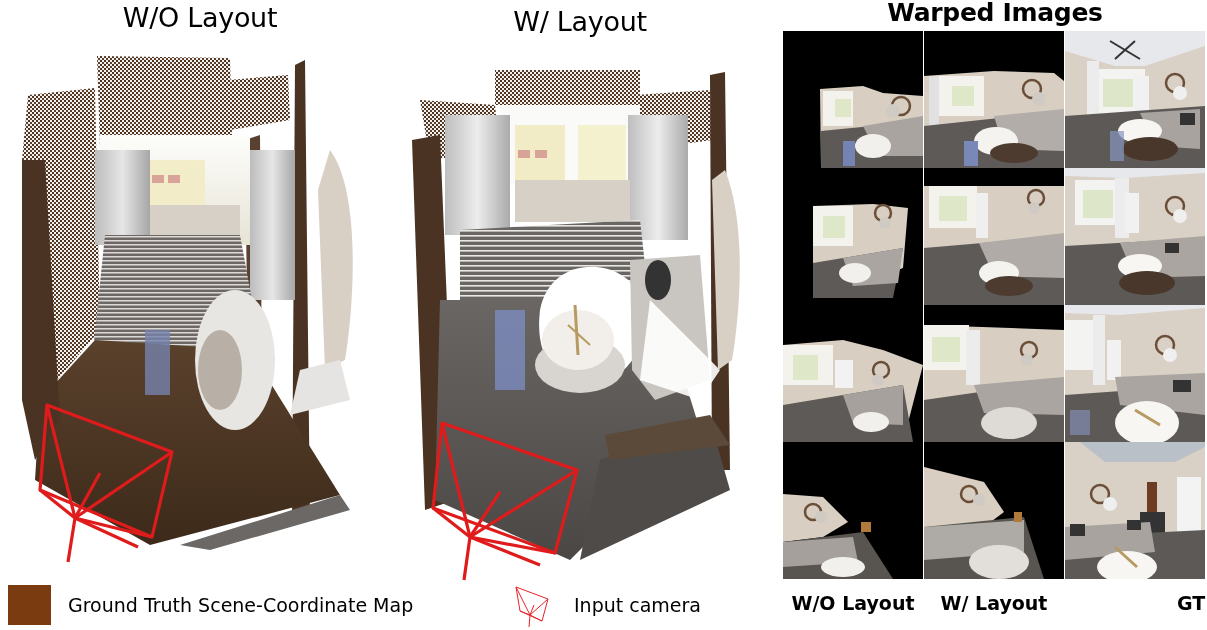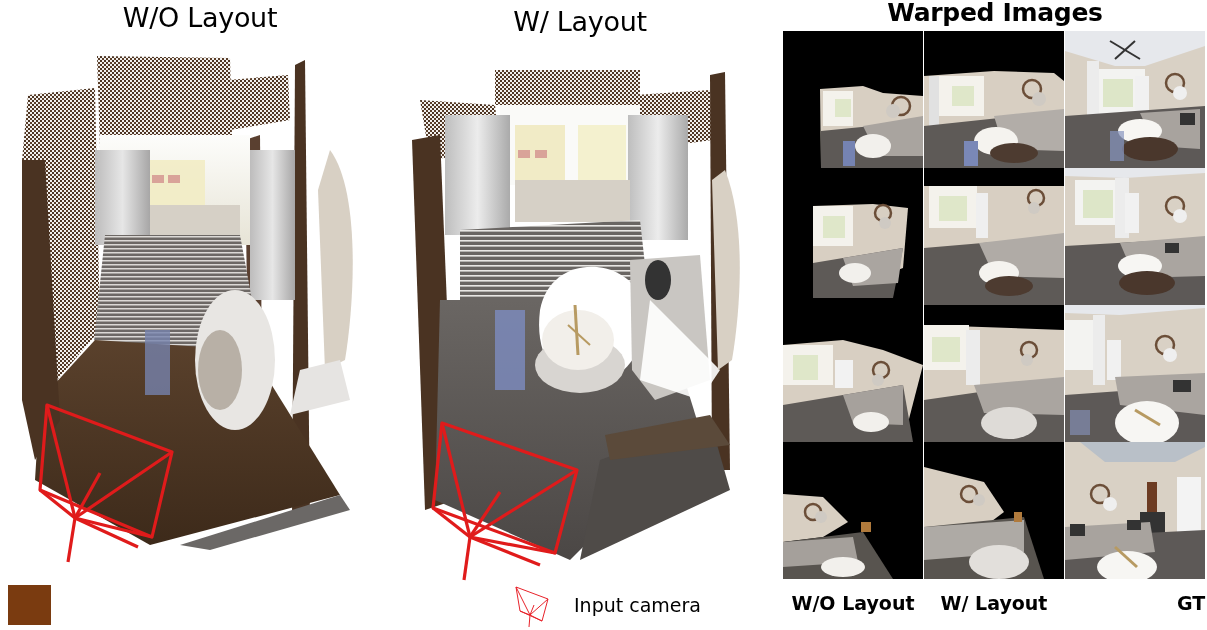--- a/index.html
+++ b/index.html
@@ -367,20 +367,21 @@
     </svg>
   </div>
 </div>
 
 <div class="col-label" style="left:783px;">W/O Layout</div>
 <div class="col-label" style="left:924px;">W/ Layout</div>
 <div class="col-label" style="left:1121px;">GT</div>
 
 <div class="legend" style="left:8px;">
   <div class="legend-swatch" style="background:#7a3b10;"></div>
+  <div class="legend-text" style="margin-left:17px;">Ground Truth Scene-Coordinate Map</div>
 </div>
 <div class="legend" style="left:508px;">
   <svg width="50" height="45" viewBox="0 0 50 45">
     <g stroke="#e8222a" stroke-width="1" fill="none">
       <polygon points="8,4 40,16 34,38 12,28"></polygon>
       <line x1="8" y1="4" x2="22" y2="32"></line>
       <line x1="40" y1="16" x2="22" y2="32"></line>
       <line x1="34" y1="38" x2="22" y2="32"></line>
       <line x1="12" y1="28" x2="22" y2="32"></line>
       <line x1="22" y1="32" x2="21" y2="44"></line>

